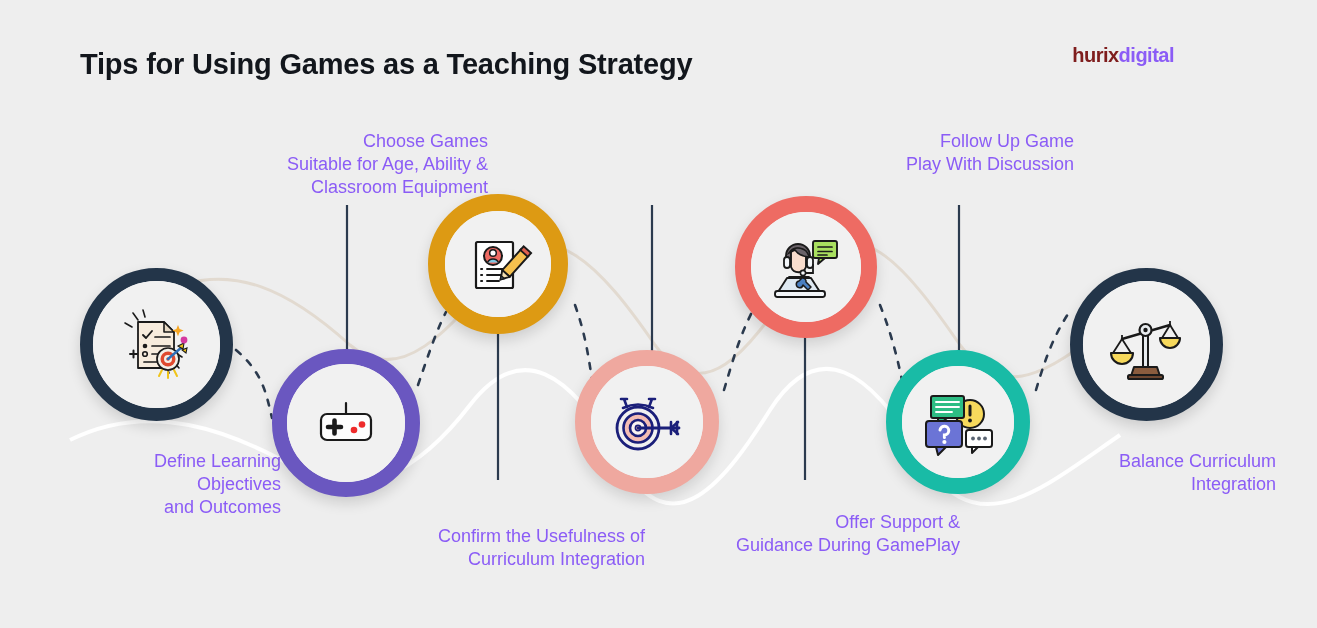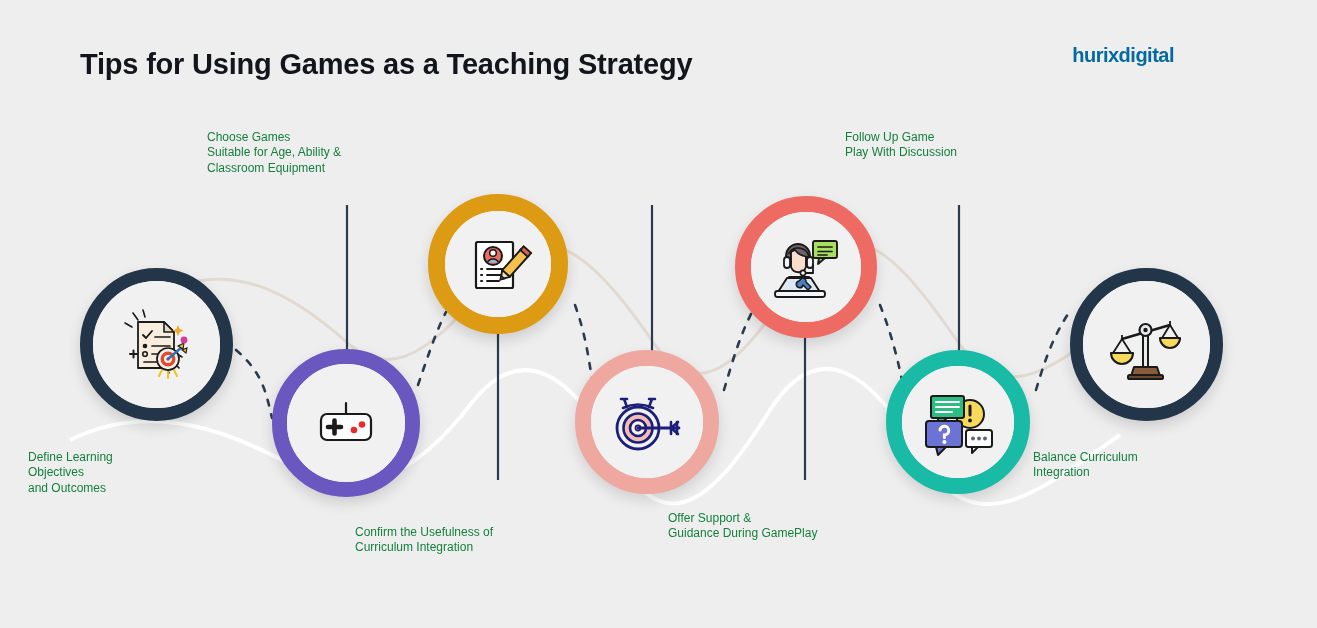--- a/index.html
+++ b/index.html
@@ -16,44 +16,44 @@
   #page-title{
     position:absolute;left:80px;top:48px;
     font-size:29px;font-weight:bold;color:#12161c;
     letter-spacing:-0.2px;white-space:nowrap;
   }
   #brand-logo{
     position:absolute;right:60px;top:44px;
     font-size:20px;font-weight:bold;letter-spacing:-0.5px;
     white-space:nowrap;
   }
-  #brand-logo .hurix{color:#0369a1;}
-  #brand-logo .digital{color:#0369a1;}
+  #brand-logo .hurix{color:#7f1d1d;}
+  #brand-logo .digital{color:#8b5cf6;}
 
   
   svg.layer{position:absolute;left:0;top:0;width:1317px;height:628px;overflow:visible;}
 
   
   .node{
     position:absolute;border-radius:50%;
     display:flex;align-items:center;justify-content:center;
     background:#f1f1f1;
     box-sizing:border-box;
   }
   .node .inner{
     border-radius:50%;background:#f1f1f1;
     width:100%;height:100%;
     display:flex;align-items:center;justify-content:center;
   }
   .node svg{display:block;}
 
   
   .label{
-    position:absolute;text-align:left;
-    font-size:12px;line-height:1.28;color:#15803d;
+    position:absolute;text-align:right;
+    font-size:18px;line-height:1.28;color:#8b5cf6;
     white-space:pre-line;
   }
 </style>
 </head>
 <body>
 
 <div class="stage">
 
   <div id="page-title">Tips for Using Games as a Teaching Strategy</div>
 

